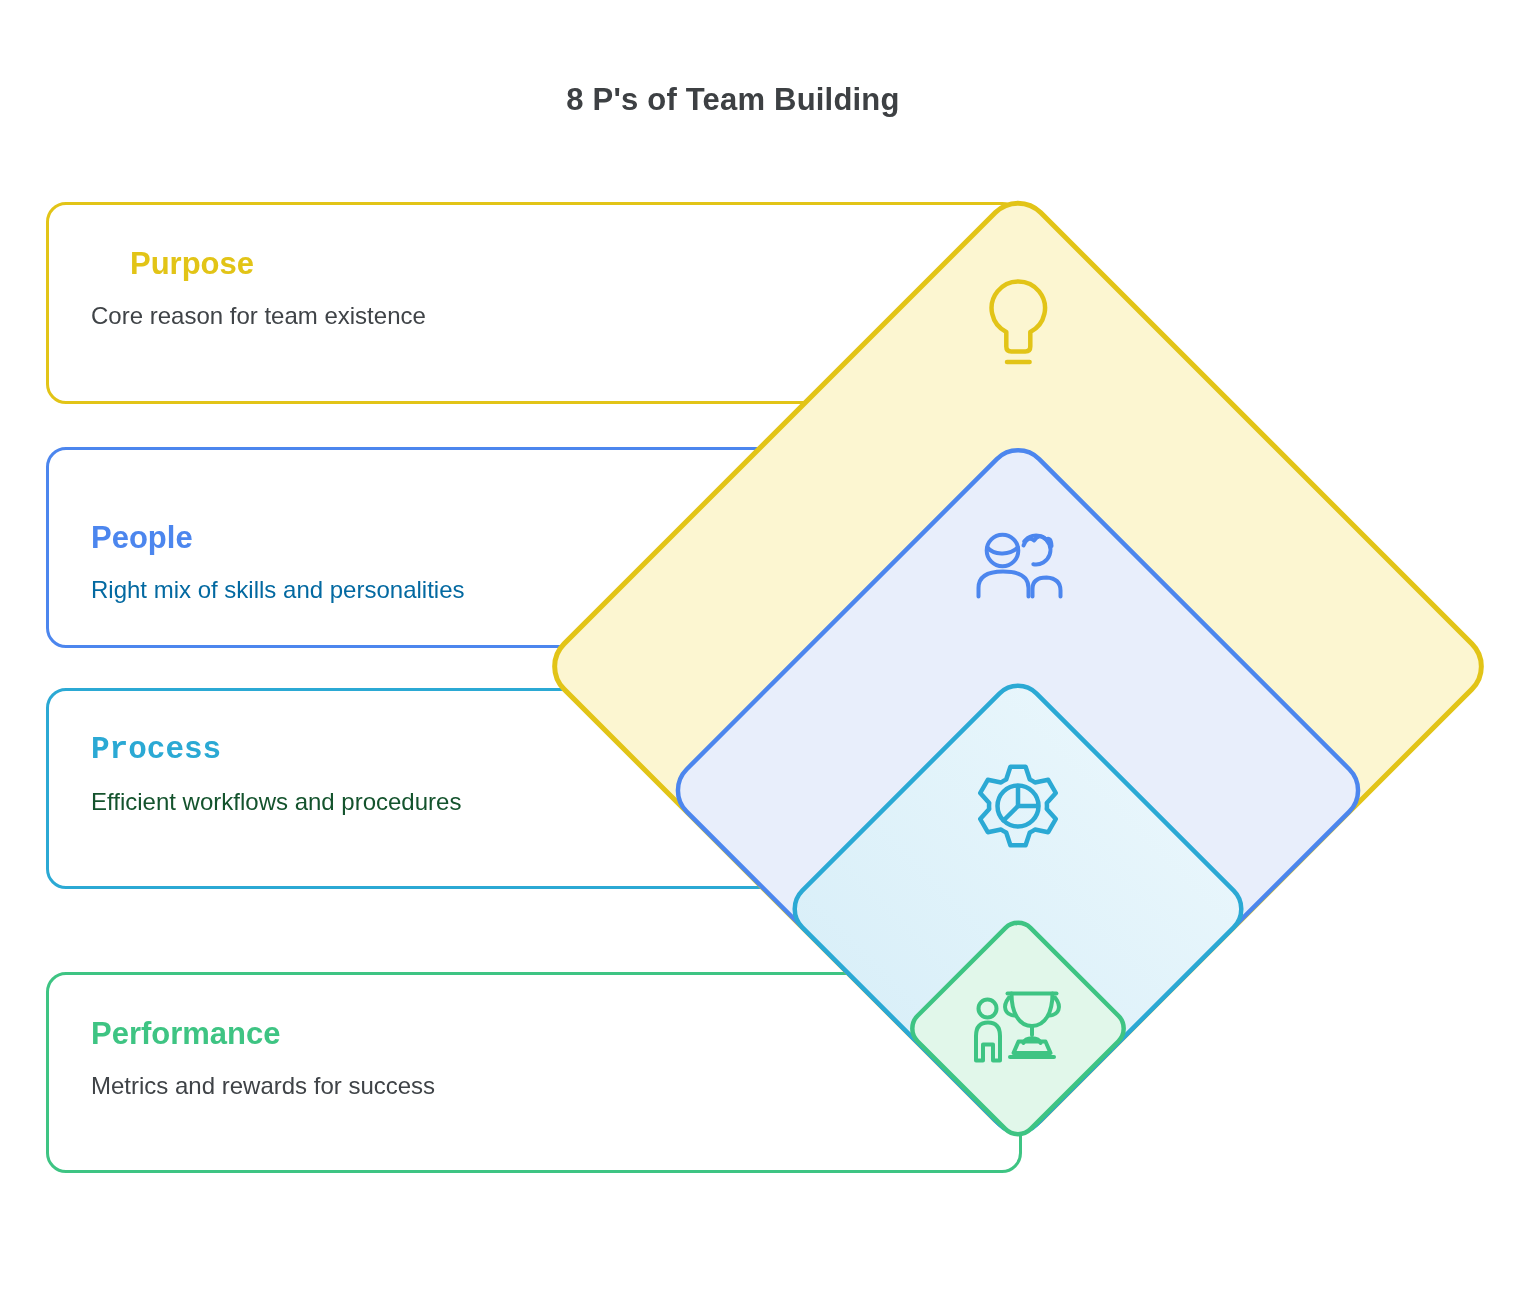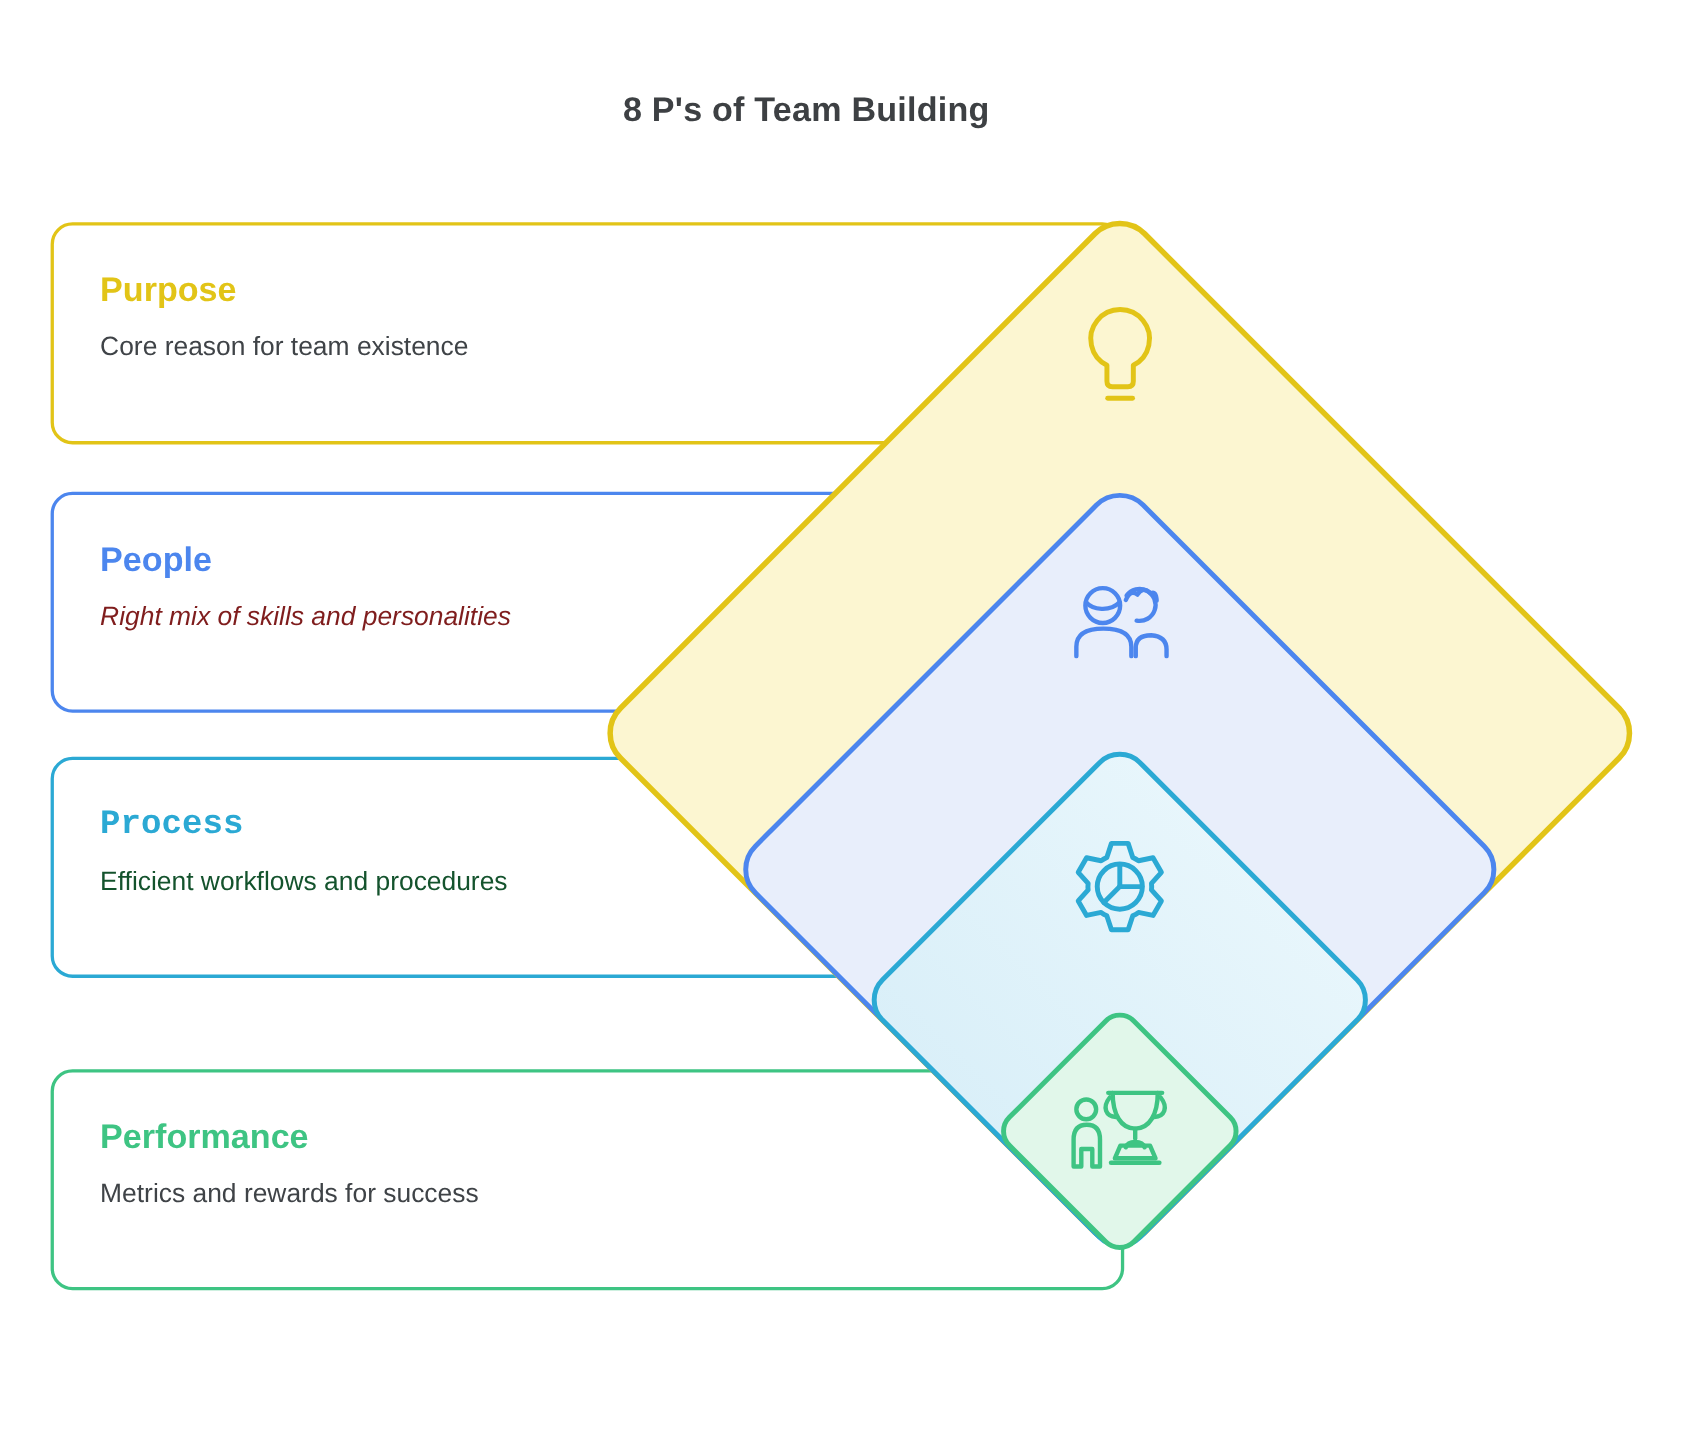--- a/index.html
+++ b/index.html
@@ -55,27 +55,27 @@
   }
 </style>
 </head>
 <body>
 
 <div class="stage">
 
   <div class="title" style="color: rgb(61, 64, 67);">8 P's of Team Building</div>
 
   <div class="card card-purpose" style="border-color: rgb(226, 196, 23);">
-    <h2 style="color: rgb(226, 196, 23);">Purpose</h2>
+    <h2 style="color: rgb(226, 196, 23); margin-left: 39px;">Purpose</h2>
     <p style="color: rgb(63, 67, 71);">Core reason for team existence</p>
   </div>
 
   <div class="card card-people" style="border-color: rgb(76, 134, 238);">
-    <h2 style="color: rgb(76, 134, 238);">People</h2>
-    <p style="color: #7f1d1d; font-style: italic;">Right mix of skills and personalities</p>
+    <h2 style="color: rgb(76, 134, 238); margin-top: 29px;">People</h2>
+    <p style="color: #0369a1;">Right mix of skills and personalities</p>
   </div>
 
   <div class="card card-process" style="border-color: rgb(43, 169, 212);">
     <h2 style="color: rgb(43, 169, 212); font-family: Liberation Mono, monospace;">Process</h2>
     <p style="color: #14532d;">Efficient workflows and procedures</p>
   </div>
 
   <div class="card card-performance" style="border-color: rgb(62, 196, 131);">
     <h2 style="color: rgb(62, 196, 131);">Performance</h2>
     <p style="color: rgb(63, 67, 71);">Metrics and rewards for success</p>

